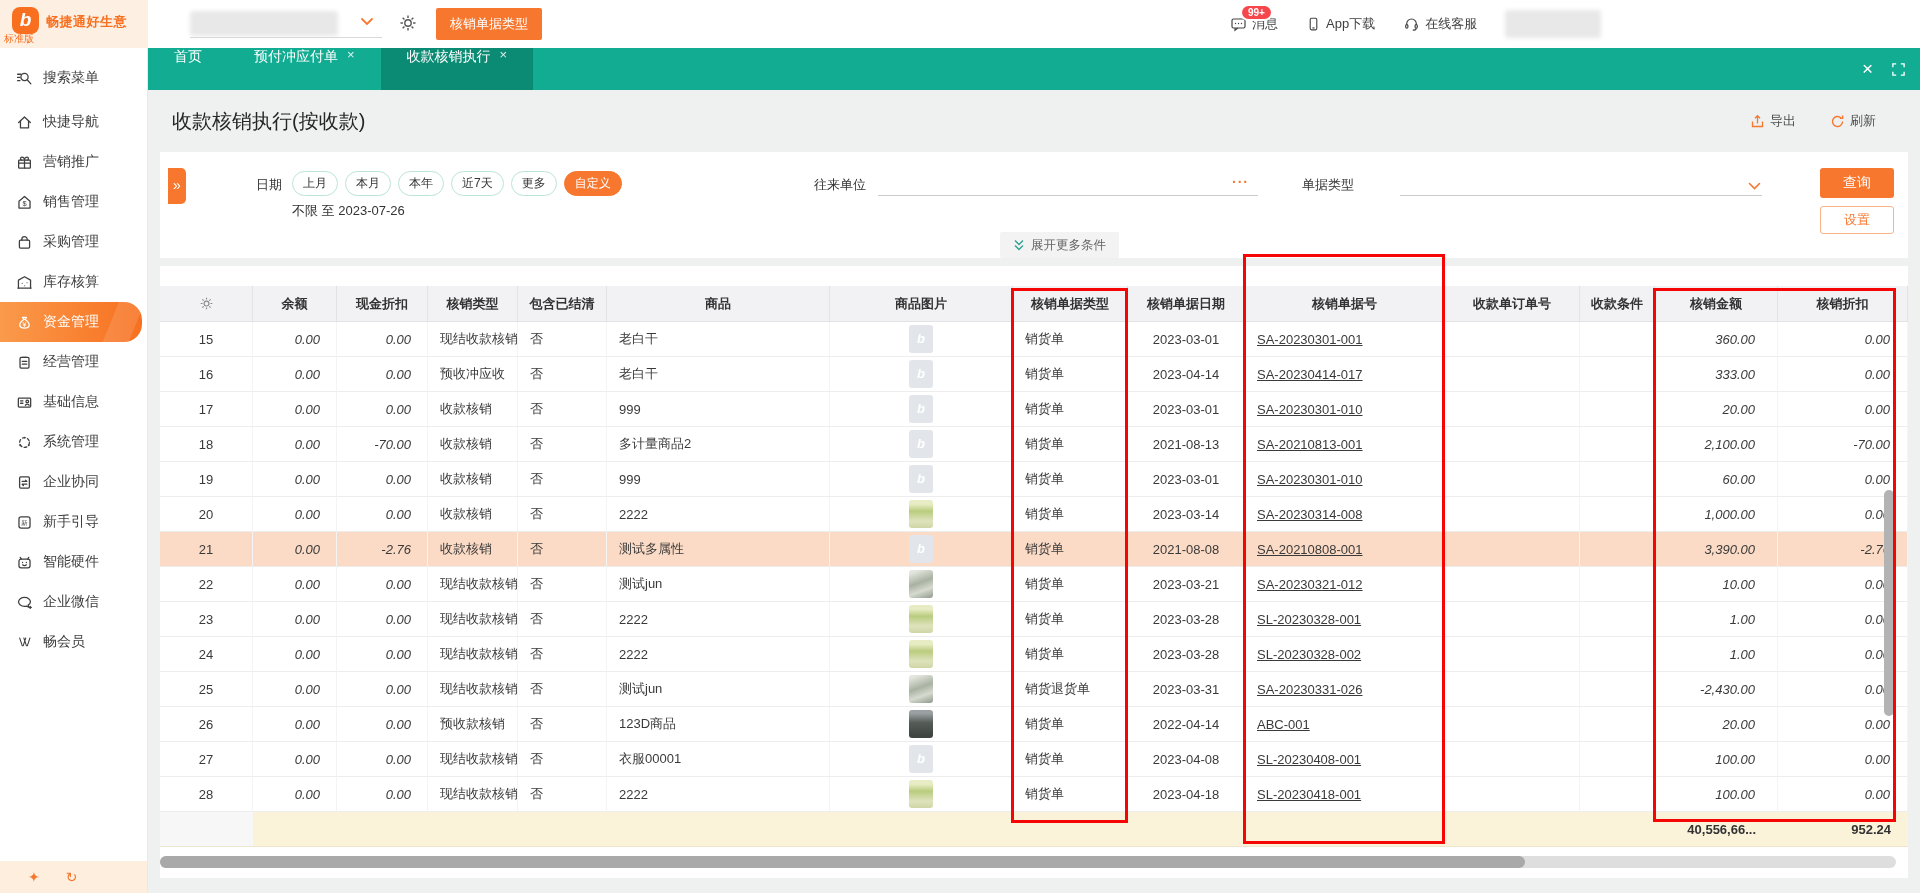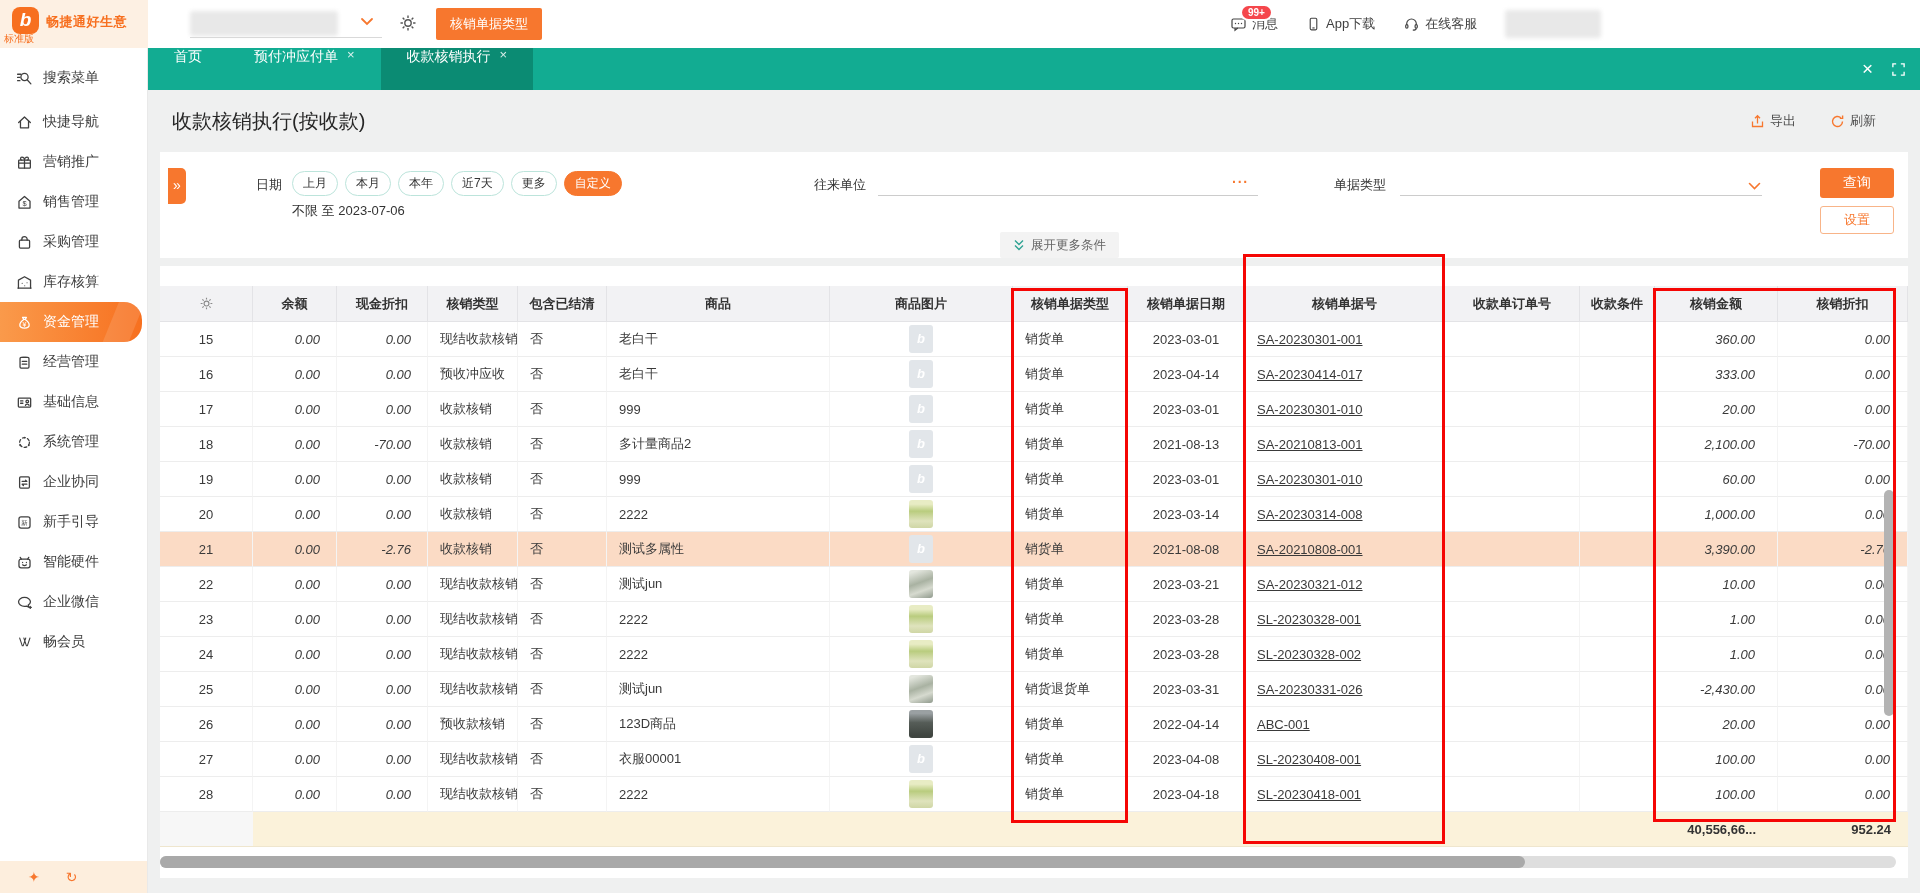--- a/index.html
+++ b/index.html
@@ -375,27 +375,27 @@
       <div class="expander">»</div>
       <span class="f-label" style="left:96px">日期</span>
       <div class="pills">
         <span class="pill">上月</span>
         <span class="pill">本月</span>
         <span class="pill">本年</span>
         <span class="pill">近7天</span>
         <span class="pill">更多</span>
         <span class="pill custom">自定义</span>
       </div>
-      <div class="date-range">不限 至 2023-07-06</div>
+      <div class="date-range">不限 至 2023-07-26</div>
 
       <span class="f-label" style="left:654px">往来单位</span>
       <div class="f-underline" style="left:718px; width:380px;"></div>
       <span class="dots" style="left:1072px">···</span>
 
-      <span class="f-label" style="left:1174px">单据类型</span>
+      <span class="f-label" style="left:1142px">单据类型</span>
       <div class="f-underline" style="left:1240px; width:362px;"></div>
       <span class="chev" style="left:1588px">
         <svg class="ic" width="13" height="9" viewBox="0 0 13 9">
             <path d="M1.5 1.5l5 5 5-5" fill="none" stroke="#f7772e" stroke-width="1.6" stroke-linecap="round"></path>
           </svg>
       </span>
 
       <button class="btn-query">查询</button>
       <button class="btn-settings">设置</button>
 

